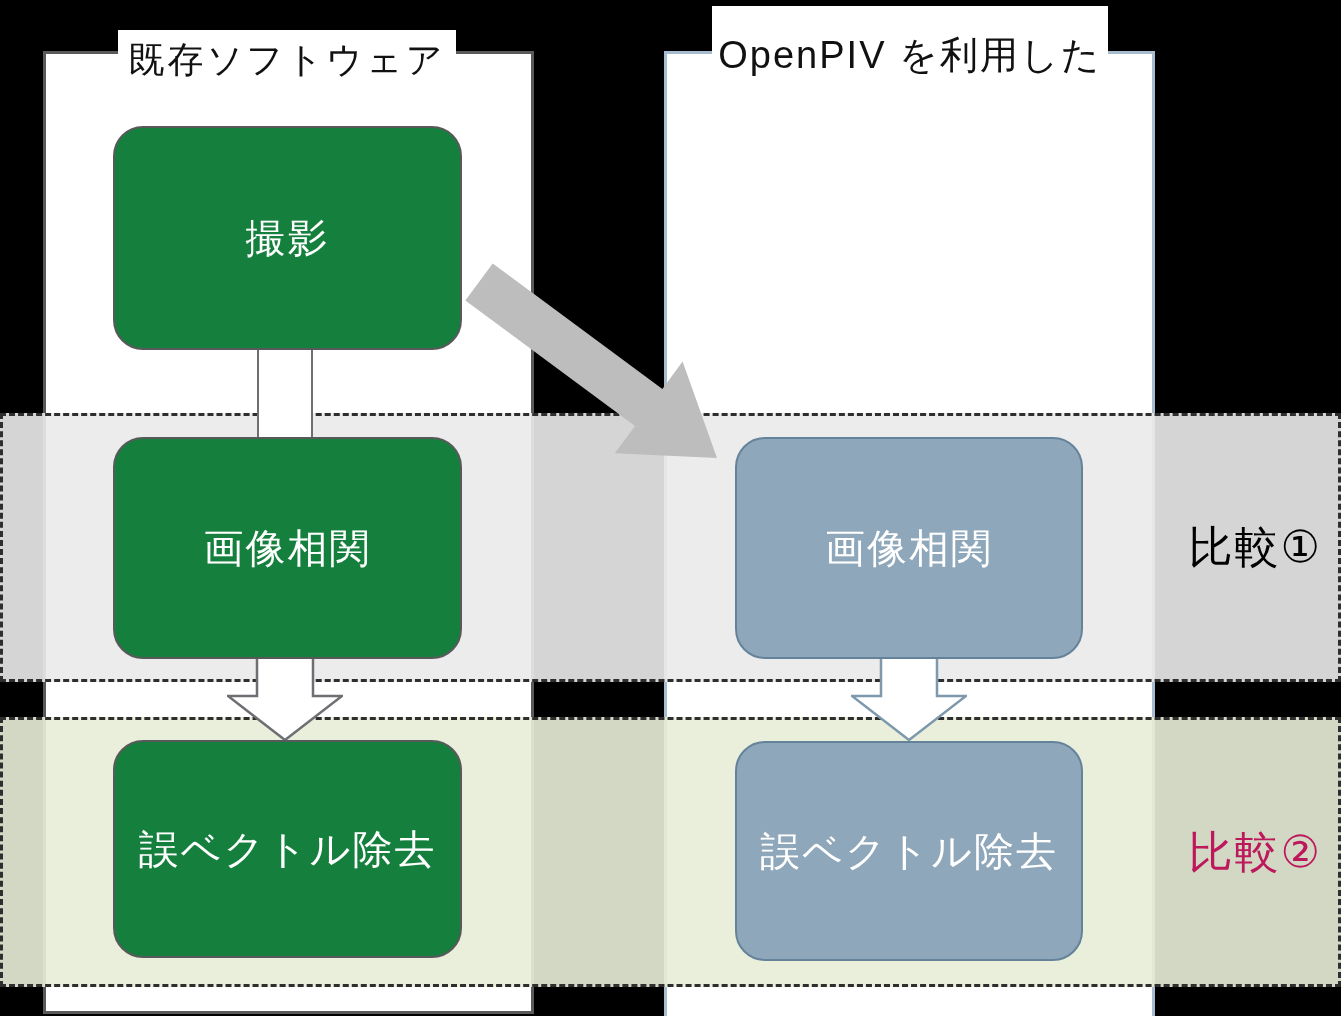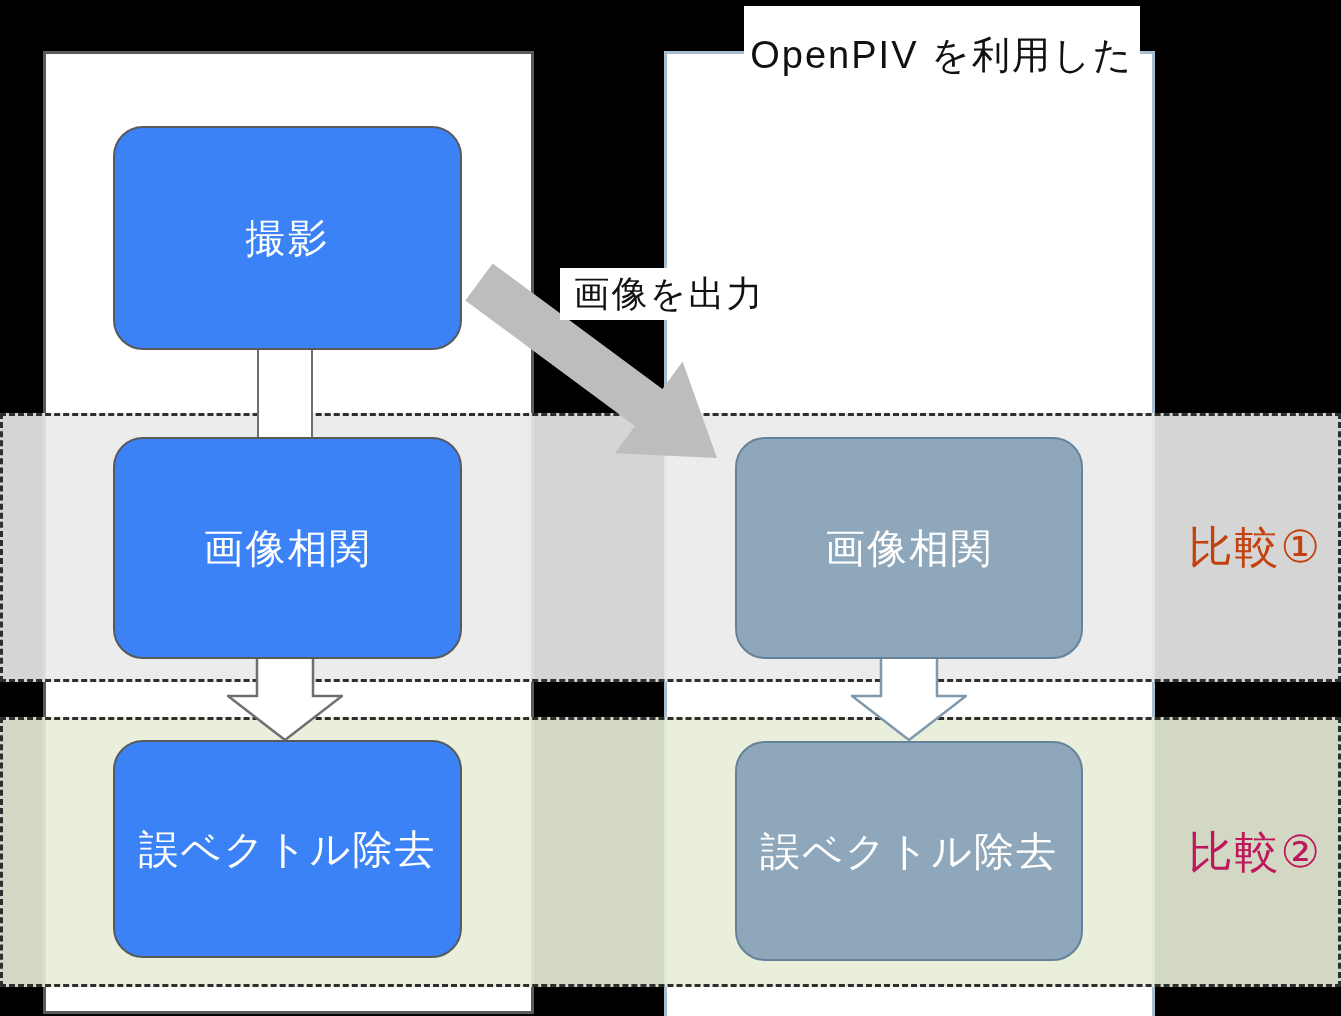--- a/index.html
+++ b/index.html
@@ -13,46 +13,46 @@
   .panel{background:#ffffff;z-index:1;}
   .panel-left{left:43px;top:51px;width:491px;height:963px;border:3px solid #595a5c;}
   .panel-right{left:664px;top:51px;width:491px;height:975px;border:3px solid #a7bccf;}
 
   
   .band{left:0;width:1341px;z-index:2;border:3px dashed #2e2e2e;
         display:flex;align-items:center;justify-content:flex-end;}
   .band1{top:413px;height:269px;background:rgba(234,234,234,0.91);}
   .band2{top:717px;height:270px;background:rgba(231,237,214,0.91);}
   .band-label{font-size:44px;padding-right:16px;letter-spacing:2px;}
-  .band1 .band-label{color:#c2410c;}
+  .band1 .band-label{color:#000000;}
   .band2 .band-label{color:#be185d;}
 
   
   .pbox{z-index:4;border-radius:30px;display:flex;align-items:center;justify-content:center;
         color:#ffffff;font-size:40px;letter-spacing:2px;}
-  .pbox.dark{background:#3b82f6;border:2px solid #58595b;}
+  .pbox.dark{background:#15803d;border:2px solid #58595b;}
   .pbox.blue{background:#8fa7ba;border:2px solid #64839b;}
   .b-satsuei {left:113px;top:126px;width:349px;height:224px;}
   .b-gazou-l {left:113px;top:437px;width:349px;height:222px;}
   .b-gober-l {left:113px;top:740px;width:349px;height:218px;}
   .b-gazou-r {left:735px;top:437px;width:348px;height:222px;}
   .b-gober-r {left:735px;top:741px;width:348px;height:220px;}
 
   
   .connector1{left:257px;top:345px;width:56px;height:100px;background:#fff;
               border:2px solid #6e6f73;z-index:3;}
 
   .arrow-svg{z-index:3;}
   .bigarrow-svg{z-index:5;}
 
   
   .wlabel{background:#ffffff;color:#111;display:flex;align-items:center;
           justify-content:center;z-index:6;text-align:center;}
   .title-left{left:118px;top:30px;width:338px;height:60px;font-size:36px;letter-spacing:3px;}
-  .title-right{left:712px;top:6px;width:396px;height:99px;font-size:38px;line-height:49px;letter-spacing:2px;margin-left:32px;}
+  .title-right{left:712px;top:6px;width:396px;height:99px;font-size:38px;line-height:49px;letter-spacing:2px;}
   .arrow-caption{left:560px;top:268px;width:218px;height:52px;font-size:36px;letter-spacing:2px;}
 </style>
 </head>
 <body>
 
 <div id="stage">
 
   <div class="abs panel panel-left"></div>
   <div class="abs panel panel-right"></div>
 
@@ -86,22 +86,22 @@
   <div class="abs pbox dark b-gober-l">
     <span>誤ベクトル除去</span>
   </div>
   <div class="abs pbox blue b-gazou-r">
     <span>画像相関</span>
   </div>
   <div class="abs pbox blue b-gober-r">
     <span>誤ベクトル除去</span>
   </div>
 
+  <div class="abs wlabel title-left">
+    <span>既存ソフトウェア</span>
+  </div>
   <div class="abs wlabel title-right">
     <span>
       <span>OpenPIV を利用した</span><br>
     </span>
   </div>
-  <div class="abs wlabel arrow-caption">
-    <span>画像を出力</span>
-  </div>
 
 </div>
 
 </body></html>

